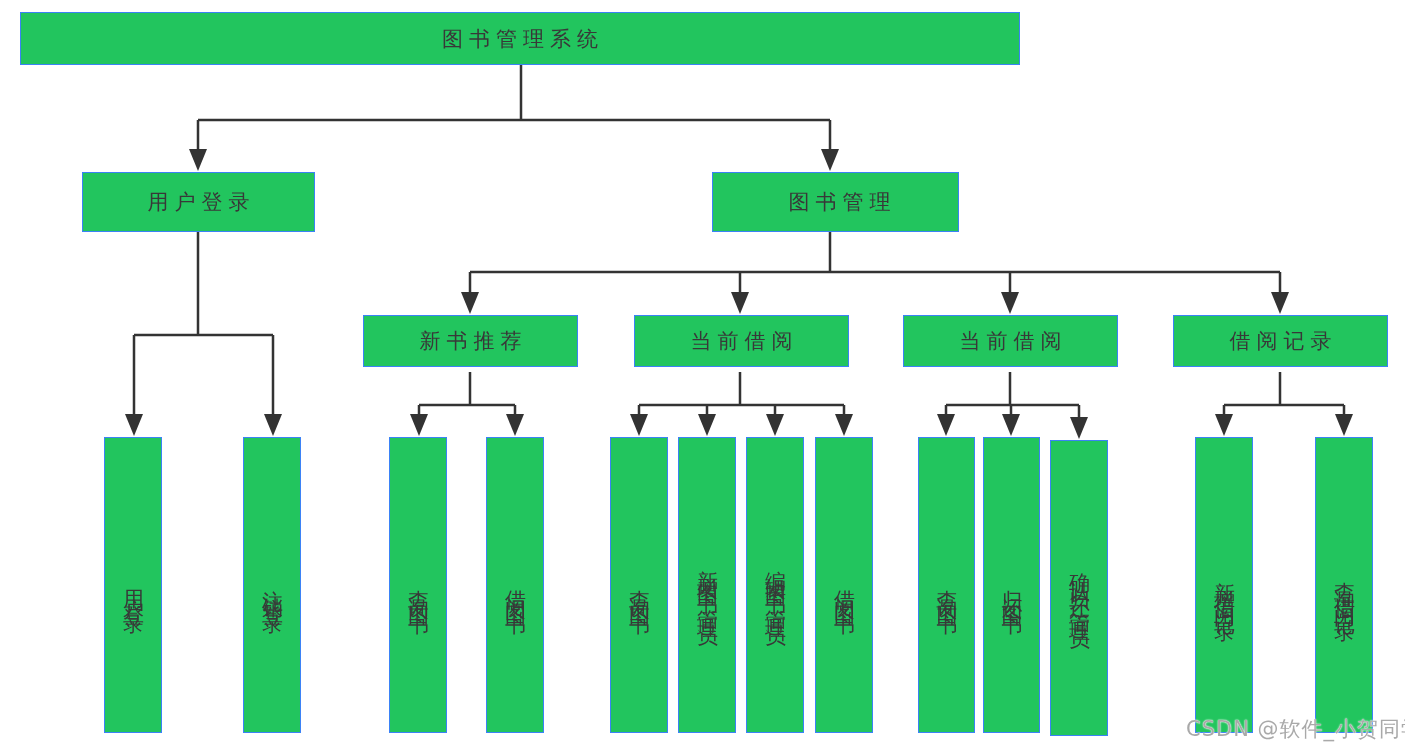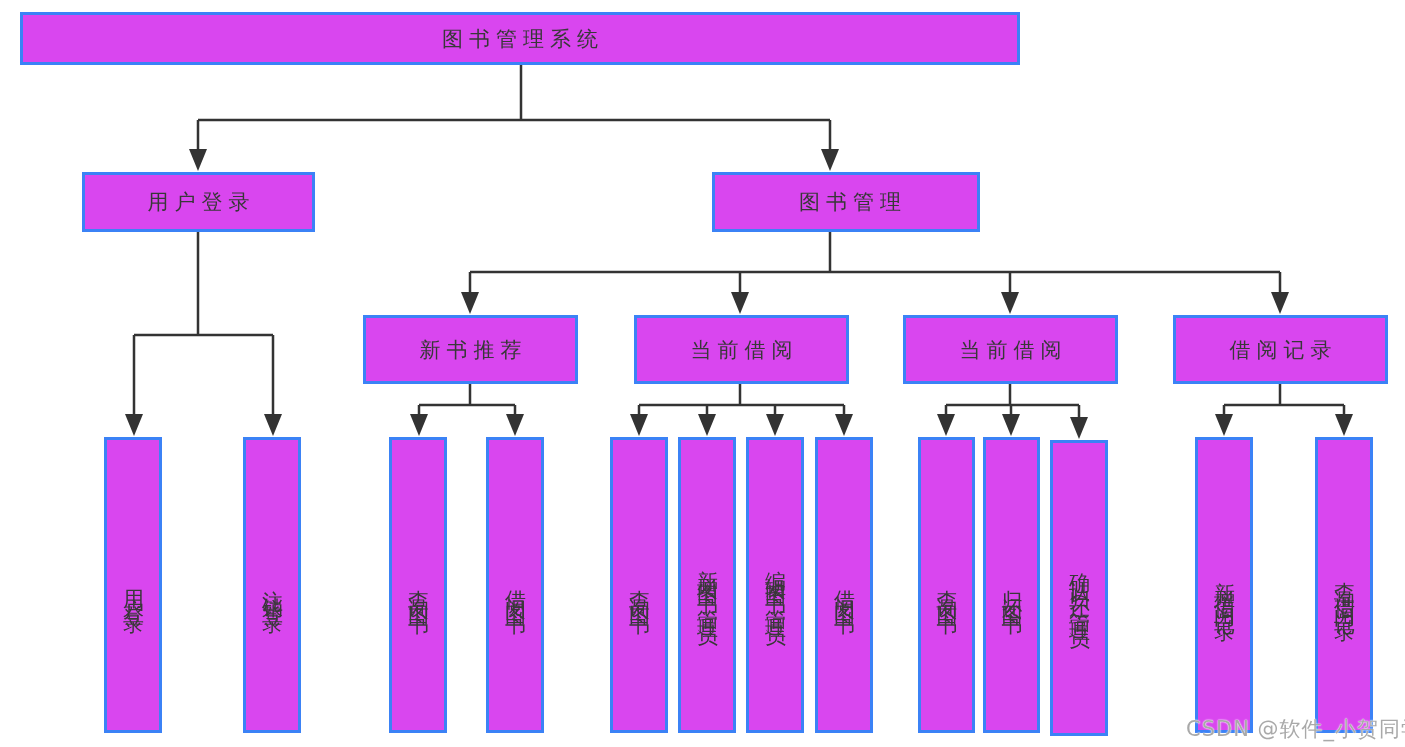--- a/index.html
+++ b/index.html
@@ -13,22 +13,22 @@
   }
   #connectors {
     position: absolute;
     left: 0; top: 0;
     width: 1405px; height: 747px;
     z-index: 0;
   }
   .node {
     position: absolute;
     box-sizing: border-box;
-    border: 3px solid #3b82f6;
-    background: #d946ef;
+    border: 1px solid #3b82f6;
+    background: #22c55e;
     display: flex;
     align-items: center;
     justify-content: center;
     z-index: 1;
     color: #383838;
     font-size: 21px;
   }
   .node .hlabel {
     letter-spacing: 6px;
     padding-left: 6px;
@@ -42,21 +42,21 @@
   .leaf .vlabel {
     writing-mode: vertical-rl;
     text-orientation: mixed;
     letter-spacing: 8px;
     padding-top: 8px;
     line-height: 1;
     white-space: nowrap;
   }
   .root-box  { left: 20px;  top: 12px;  width: 1000px; height: 53px; }
   .lvl2      { top: 172px;  height: 60px; }
-  .lvl3      { top: 315px;  height: 69px; width: 215px; }
+  .lvl3      { top: 315px;  height: 52px; width: 215px; }
   #watermark {
     position: absolute;
     left: 1186px;
     top: 715px;
     z-index: 5;
     font-size: 21px;
     color: #a9a9a9;
     text-shadow: 0 0 2px #ffffff, 0 0 1px #ffffff;
     white-space: nowrap;
     letter-spacing: 1px;
@@ -100,21 +100,21 @@
     </g>
   </svg>
 
   <div class="node root-box">
     <span class="hlabel">图书管理系统</span>
   </div>
 
   <div class="node lvl2" style="left:82px; width:233px;">
     <span class="hlabel">用户登录</span>
   </div>
-  <div class="node lvl2" style="left:712px; width:268px;padding-left:8px;">
+  <div class="node lvl2" style="left:712px; width:247px;padding-left:8px;">
     <span class="hlabel">图书管理</span>
   </div>
 
   <div class="node lvl3" style="left:363px;">
     <span class="hlabel">新书推荐</span>
   </div>
   <div class="node lvl3" style="left:634px;">
     <span class="hlabel">当前借阅</span>
   </div>
   <div class="node lvl3" style="left:903px;justify-content:center;">

